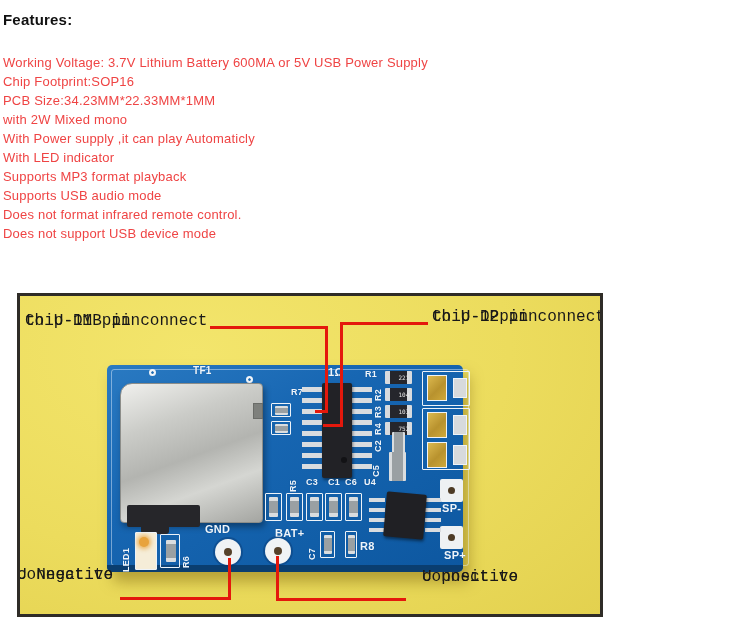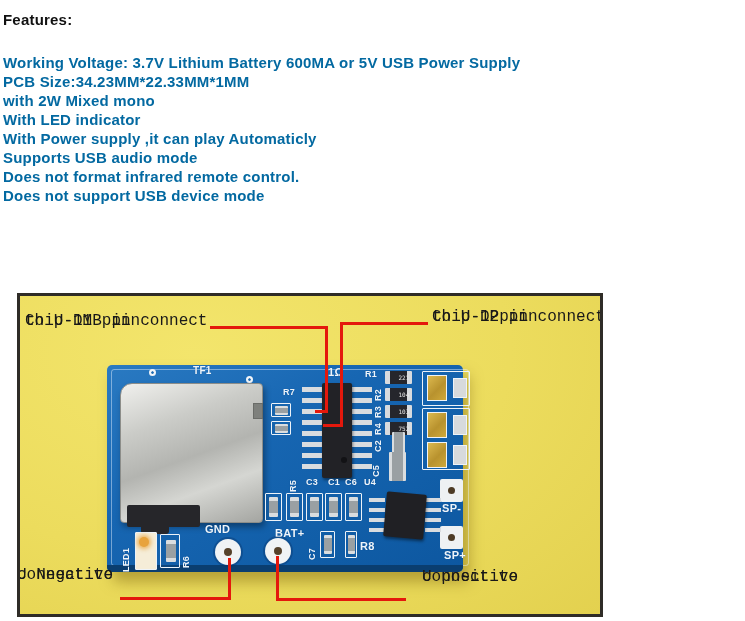--- a/index.html
+++ b/index.html
@@ -3,22 +3,22 @@
 <meta charset="utf-8">
 <title>GPD2846A MP3 Decoder Board — Features</title>
 <style>
   html,body{margin:0;padding:0;background:#fff;}
   .canvas{position:relative;width:745px;height:621px;background:#fff;overflow:hidden;
           font-family:"Liberation Sans",sans-serif;}
   
   .features-heading{position:absolute;left:3px;top:11px;font-size:15px;font-weight:bold;
           color:#111;letter-spacing:.2px;}
   .features-list{position:absolute;left:3px;top:53px;width:740px;}
-  .feature-line{height:19px;line-height:19px;font-size:15px;letter-spacing:.2px;color:#0369a1;
-          white-space:nowrap;font-weight:bold;}
+  .feature-line{height:19px;line-height:19px;font-size:13px;letter-spacing:.2px;color:#ef4444;
+          white-space:nowrap;}
   
   .photo{position:absolute;left:17px;top:293px;width:580px;height:318px;
          border:3px solid #2f2c27;overflow:hidden;
          background:radial-gradient(ellipse at 30% 18%,#f3e56c 0%,#ecdc5d 55%,#e3d14f 100%);}
   .photo *{position:absolute;box-sizing:border-box;}
   .ann{font-family:"Liberation Mono","DejaVu Sans Mono",monospace;font-size:16px;color:#191919;
        line-height:26px;white-space:nowrap;}
   .ann.small{line-height:22px;}
   .rl{background:#e4180c;}
   
@@ -78,45 +78,47 @@
 </style>
 </head>
 <body>
 
 <div class="canvas">
 
   <div class="features-heading">Features:</div>
 
   <div class="features-list">
     <div class="feature-line">Working Voltage: 3.7V Lithium Battery 600MA or 5V USB Power Supply</div>
+    <div class="feature-line">Chip Footprint:SOP16</div>
     <div class="feature-line">PCB Size:34.23MM*22.33MM*1MM</div>
     <div class="feature-line">with 2W Mixed mono</div>
+    <div class="feature-line">With Power supply ,it can play Automaticly</div>
     <div class="feature-line">With LED indicator</div>
-    <div class="feature-line">With Power supply ,it can play Automaticly</div>
+    <div class="feature-line">Supports MP3 format playback</div>
     <div class="feature-line">Supports USB audio mode</div>
     <div class="feature-line">Does not format infrared remote control.</div>
     <div class="feature-line">Does not support USB device mode</div>
   </div>
 
   <div class="photo">
 
     <div class="board">
       <div class="board-frame"></div>
       <div class="board-edge"></div>
 
       <div class="silk" style="left:86px;top:0px;font-size:10px;">TF1</div>
       <div class="via" style="left:42px;top:4px;"></div>
       <div class="via" style="left:139px;top:11px;"></div>
 
       <div class="tf-slot"></div>
       <div class="tf-spring"></div>
       <div class="sd-card"></div>
       <div class="sd-tab"></div>
 
-      <div class="silk" style="left:176px;top:22px;">R7</div>
+      <div class="silk" style="left:184px;top:22px;">R7</div>
       <div class="box" style="left:164px;top:38px;width:20px;height:14px;">
           <div class="cap" style="left:3px;top:2px;width:13px;height:9px;"></div>
         </div>
       <div class="box" style="left:164px;top:56px;width:20px;height:14px;">
           <div class="cap" style="left:3px;top:2px;width:13px;height:9px;"></div>
         </div>
 
       <div class="silk big" style="left:221px;top:1px;">1Ω</div>
       <div class="pins l"></div>
       <div class="pins r"></div>

